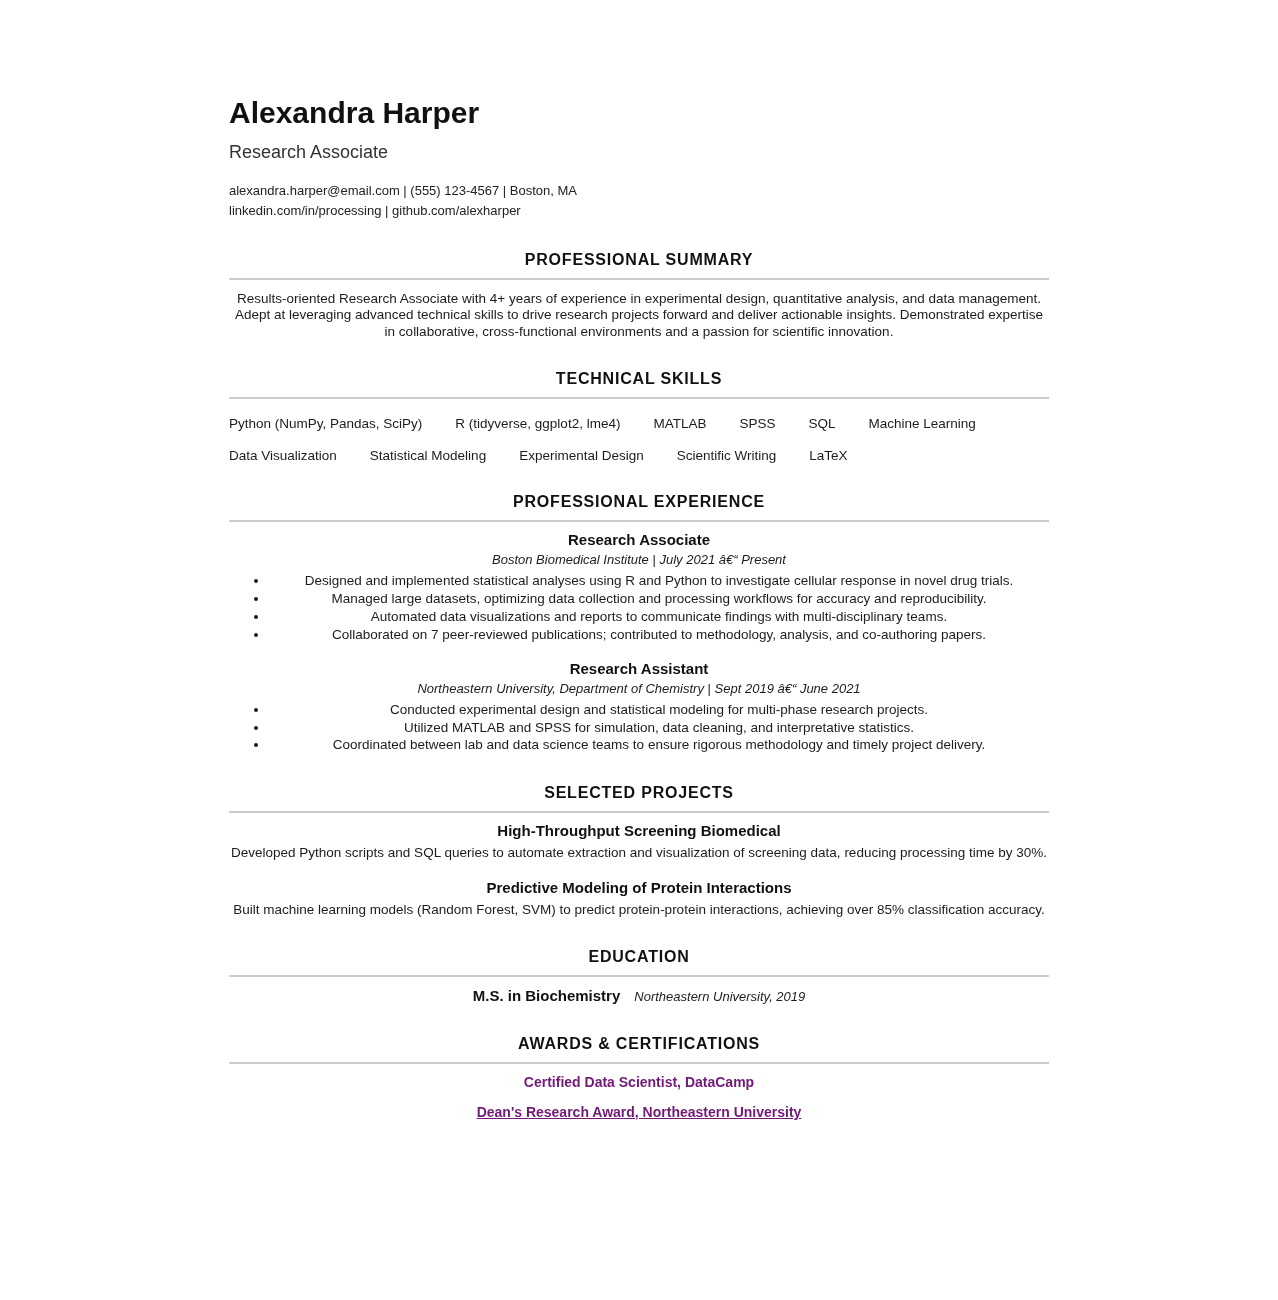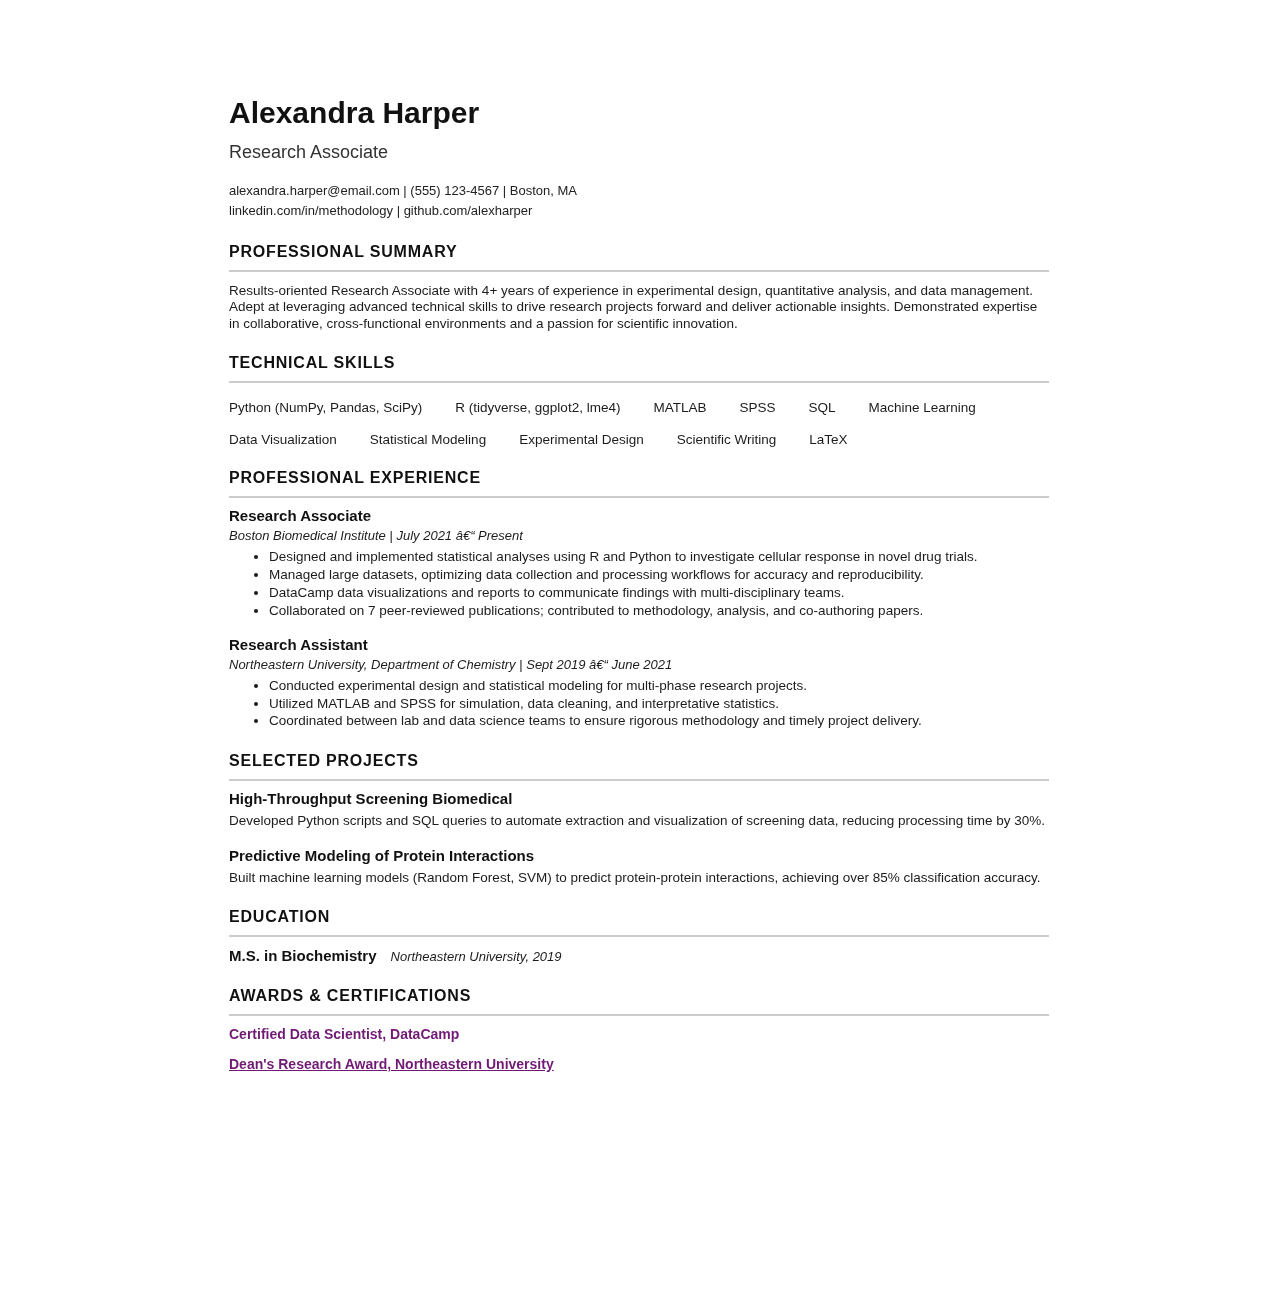--- a/index.html
+++ b/index.html
@@ -30,21 +30,21 @@
     margin-top: 11px;
     font-size: 18px;
     color: #333333;
   }
   .contact {
     margin-top: 18px;
     font-size: 13px;
     line-height: 1.55;
     color: #222222;
   }
-  section { margin-top: 22px; }
+  section { margin-top: 30px; text-align: center; }
   h2.sec {
     margin: 0;
     font-size: 16px;
     font-weight: bold;
     letter-spacing: 0.8px;
     color: #111111;
     padding-bottom: 9px;
     border-bottom: 2px solid #cccccc;
   }
   .body-text {
@@ -87,21 +87,21 @@
 </head>
 <body>
 
 <div class="page">
 
   <header>
     <h1 class="name">Alexandra Harper</h1>
     <div class="subtitle">Research Associate</div>
     <div class="contact">
       <div>alexandra.harper@email.com | (555) 123-4567 | Boston, MA</div>
-      <div>linkedin.com/in/methodology | github.com/alexharper</div>
+      <div>linkedin.com/in/processing | github.com/alexharper</div>
     </div>
   </header>
 
   <section>
     <h2 class="sec">PROFESSIONAL SUMMARY</h2>
     <p class="body-text">Results-oriented Research Associate with 4+ years of experience in experimental design, quantitative analysis, and data management. Adept at leveraging advanced technical skills to drive research projects forward and deliver actionable insights. Demonstrated expertise in collaborative, cross-functional environments and a passion for scientific innovation.</p>
   </section>
 
   <section>
     <h2 class="sec">TECHNICAL SKILLS</h2>
@@ -122,21 +122,21 @@
 
   <section>
     <h2 class="sec">PROFESSIONAL EXPERIENCE</h2>
 
     <div class="job">
       <div class="job-title">Research Associate</div>
       <div class="job-meta"><span class="it">Boston Biomedical Institute</span> <span class="pipe">|</span> <span class="it">July 2021 â€“ Present</span></div>
       <ul class="bullets">
         <li>Designed and implemented statistical analyses using R and Python to investigate cellular response in novel drug trials.</li>
         <li>Managed large datasets, optimizing data collection and processing workflows for accuracy and reproducibility.</li>
-        <li>DataCamp data visualizations and reports to communicate findings with multi-disciplinary teams.</li>
+        <li>Automated data visualizations and reports to communicate findings with multi-disciplinary teams.</li>
         <li>Collaborated on 7 peer-reviewed publications; contributed to methodology, analysis, and co-authoring papers.</li>
       </ul>
     </div>
 
     <div class="job">
       <div class="job-title">Research Assistant</div>
       <div class="job-meta"><span class="it">Northeastern University, Department of Chemistry</span> <span class="pipe">|</span> <span class="it">Sept 2019 â€“ June 2021</span></div>
       <ul class="bullets">
         <li>Conducted experimental design and statistical modeling for multi-phase research projects.</li>
         <li>Utilized MATLAB and SPSS for simulation, data cleaning, and interpretative statistics.</li>

